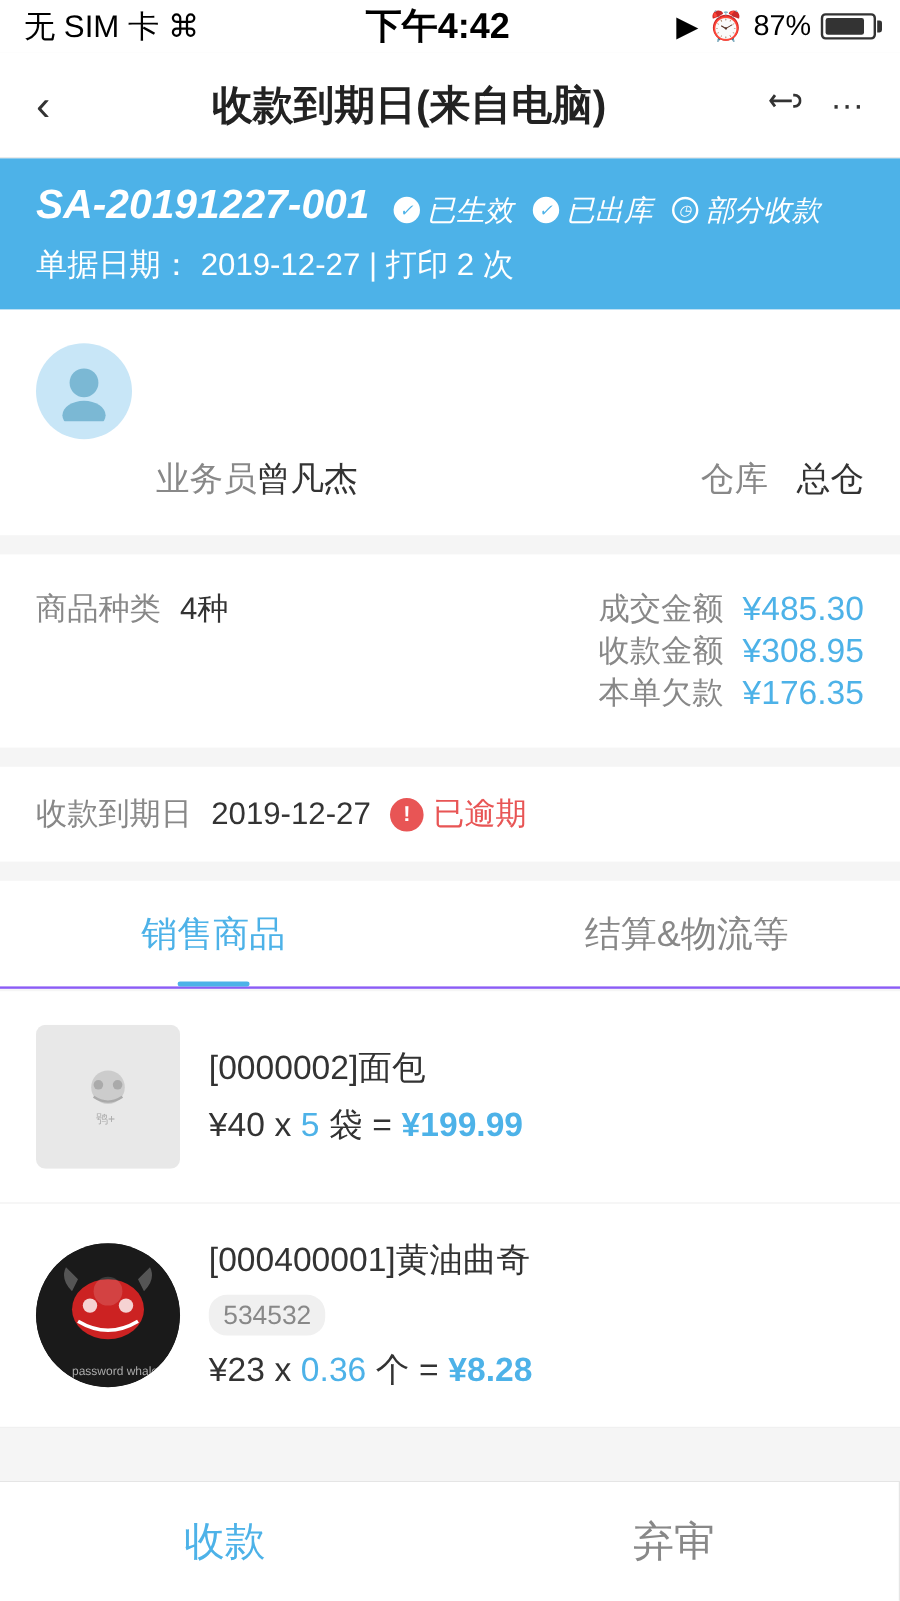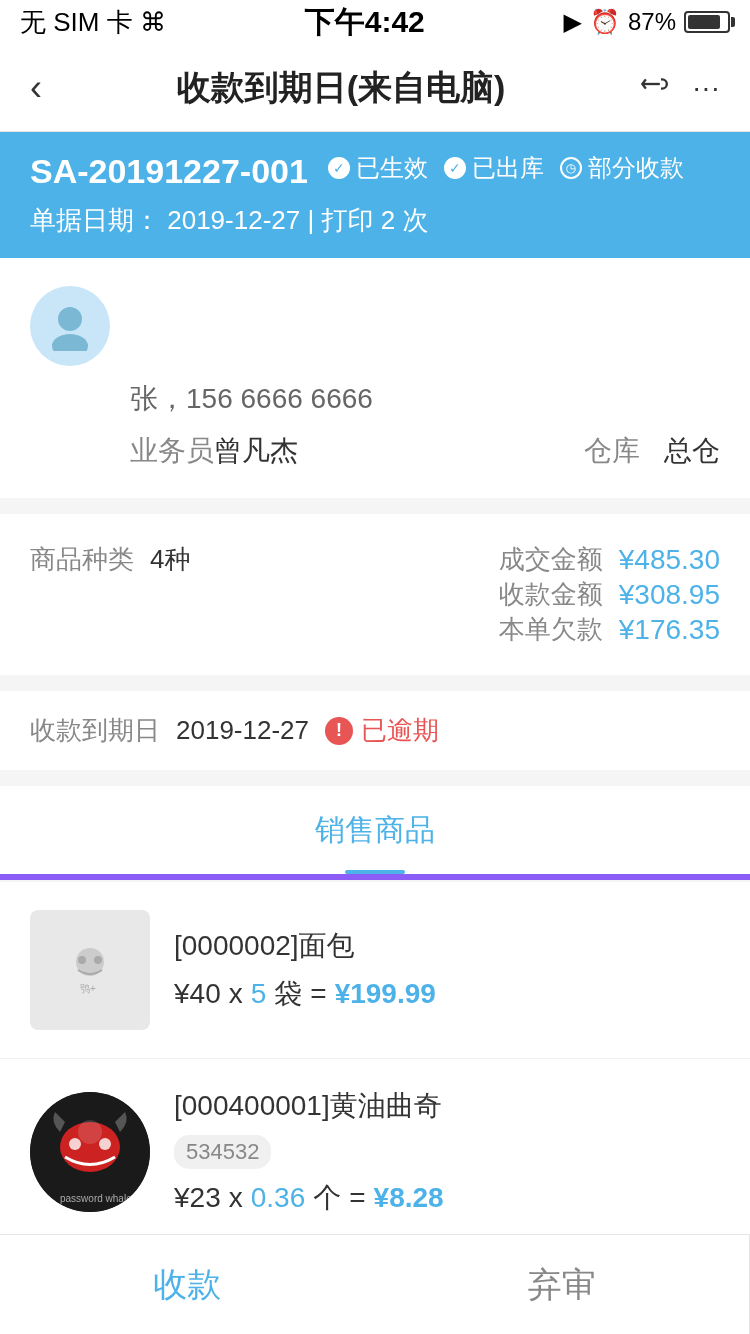--- a/index.html
+++ b/index.html
@@ -85,23 +85,24 @@
       cursor: pointer;
     }
 
     
     .order-banner {
       background: #4db2e8;
       padding: 20px 30px;
     }
     .order-banner-top {
       display: flex;
-      align-items: flex-start;
+      align-items: flex-end;
       gap: 20px;
       margin-bottom: 12px;
+      font-style: italic;
     }
     .order-id {
       font-size: 34px;
       font-weight: 700;
       color: #fff;
     }
     .order-tags {
       display: flex;
       align-items: center;
       gap: 16px;
@@ -276,21 +277,21 @@
       justify-content: center;
       font-size: 18px;
       font-weight: 700;
     }
 
     
     .tab-bar {
       background: #fff;
       margin-top: 16px;
       display: flex;
-      border-bottom: 6px solid #8b5cf6;
+      border-bottom: 2px solid #8b5cf6;
       gap: 39px;
     }
     .tab-item {
       flex: 1;
       height: 88px;
       display: flex;
       flex-direction: column;
       align-items: center;
       justify-content: center;
       font-size: 30px;
@@ -478,21 +479,20 @@
 
 <div class="customer-section">
   <div class="customer-main">
     <div class="avatar">
       <svg class="person-svg" viewBox="0 0 50 50" fill="none" xmlns="http://www.w3.org/2000/svg">
         <circle cx="25" cy="18" r="12" fill="#7bb8d4"></circle>
         <ellipse cx="25" cy="45" rx="18" ry="12" fill="#7bb8d4"></ellipse>
       </svg>
     </div>
   </div>
-  <div class="customer-sub">张，156 6666 6666</div>
   <div class="customer-meta">
     <span class="meta-label">业务员</span>
     <span class="meta-value">曾凡杰</span>
     <span class="meta-spacer" style="min-width:80px;"></span>
     <span class="meta-label">仓库</span>
     <span class="meta-value">总仓</span>
   </div>
 </div>
 
 <div class="stats-section">
@@ -524,20 +524,23 @@
   <div class="overdue-badge">
     <div class="overdue-icon">!</div>
     <span>已逾期</span>
   </div>
 </div>
 
 <div class="tab-bar">
   <div class="tab-item active">
     <span>销售商品</span>
     <div class="tab-underline"></div>
+  </div>
+  <div class="tab-item">
+    <span>结算&amp;物流等</span>
   </div>
 </div>
 
 <div class="product-list">
 
   <div class="product-item">
     <div class="product-thumb">
       <div class="product-thumb-placeholder">
         <svg width="60" height="60" viewBox="0 0 60 60" fill="none">
           <circle cx="30" cy="22" r="14" fill="#ccc"></circle>

